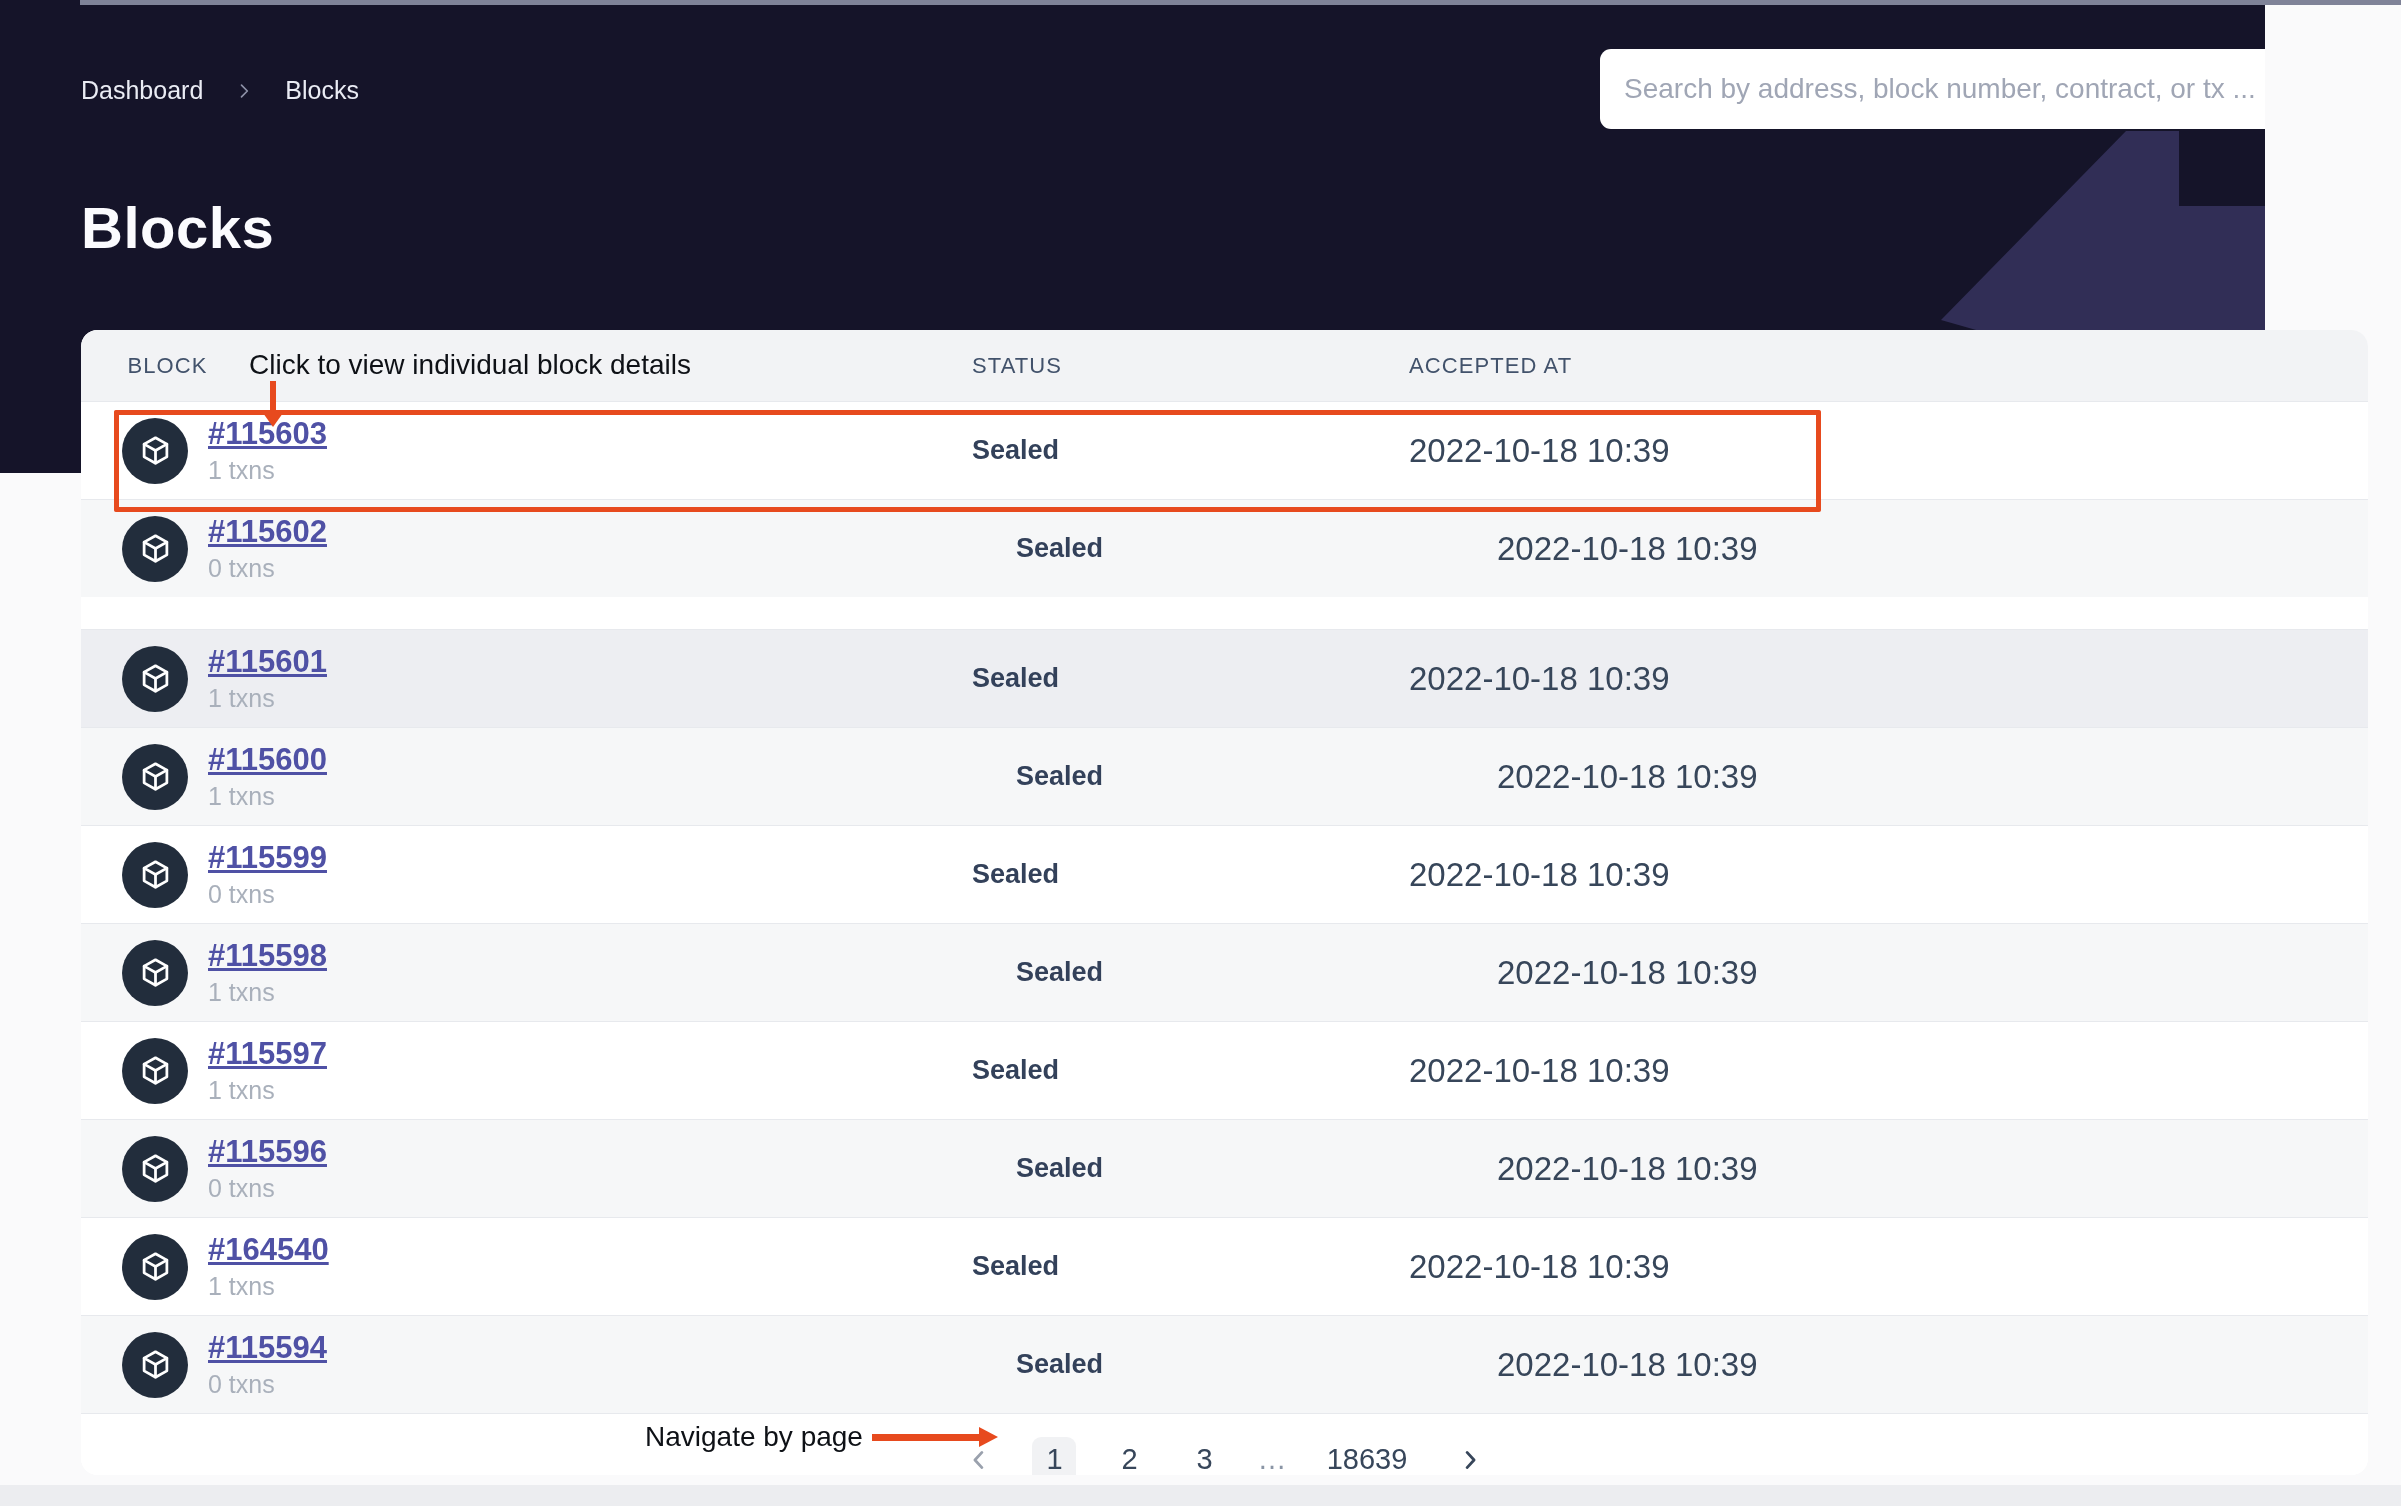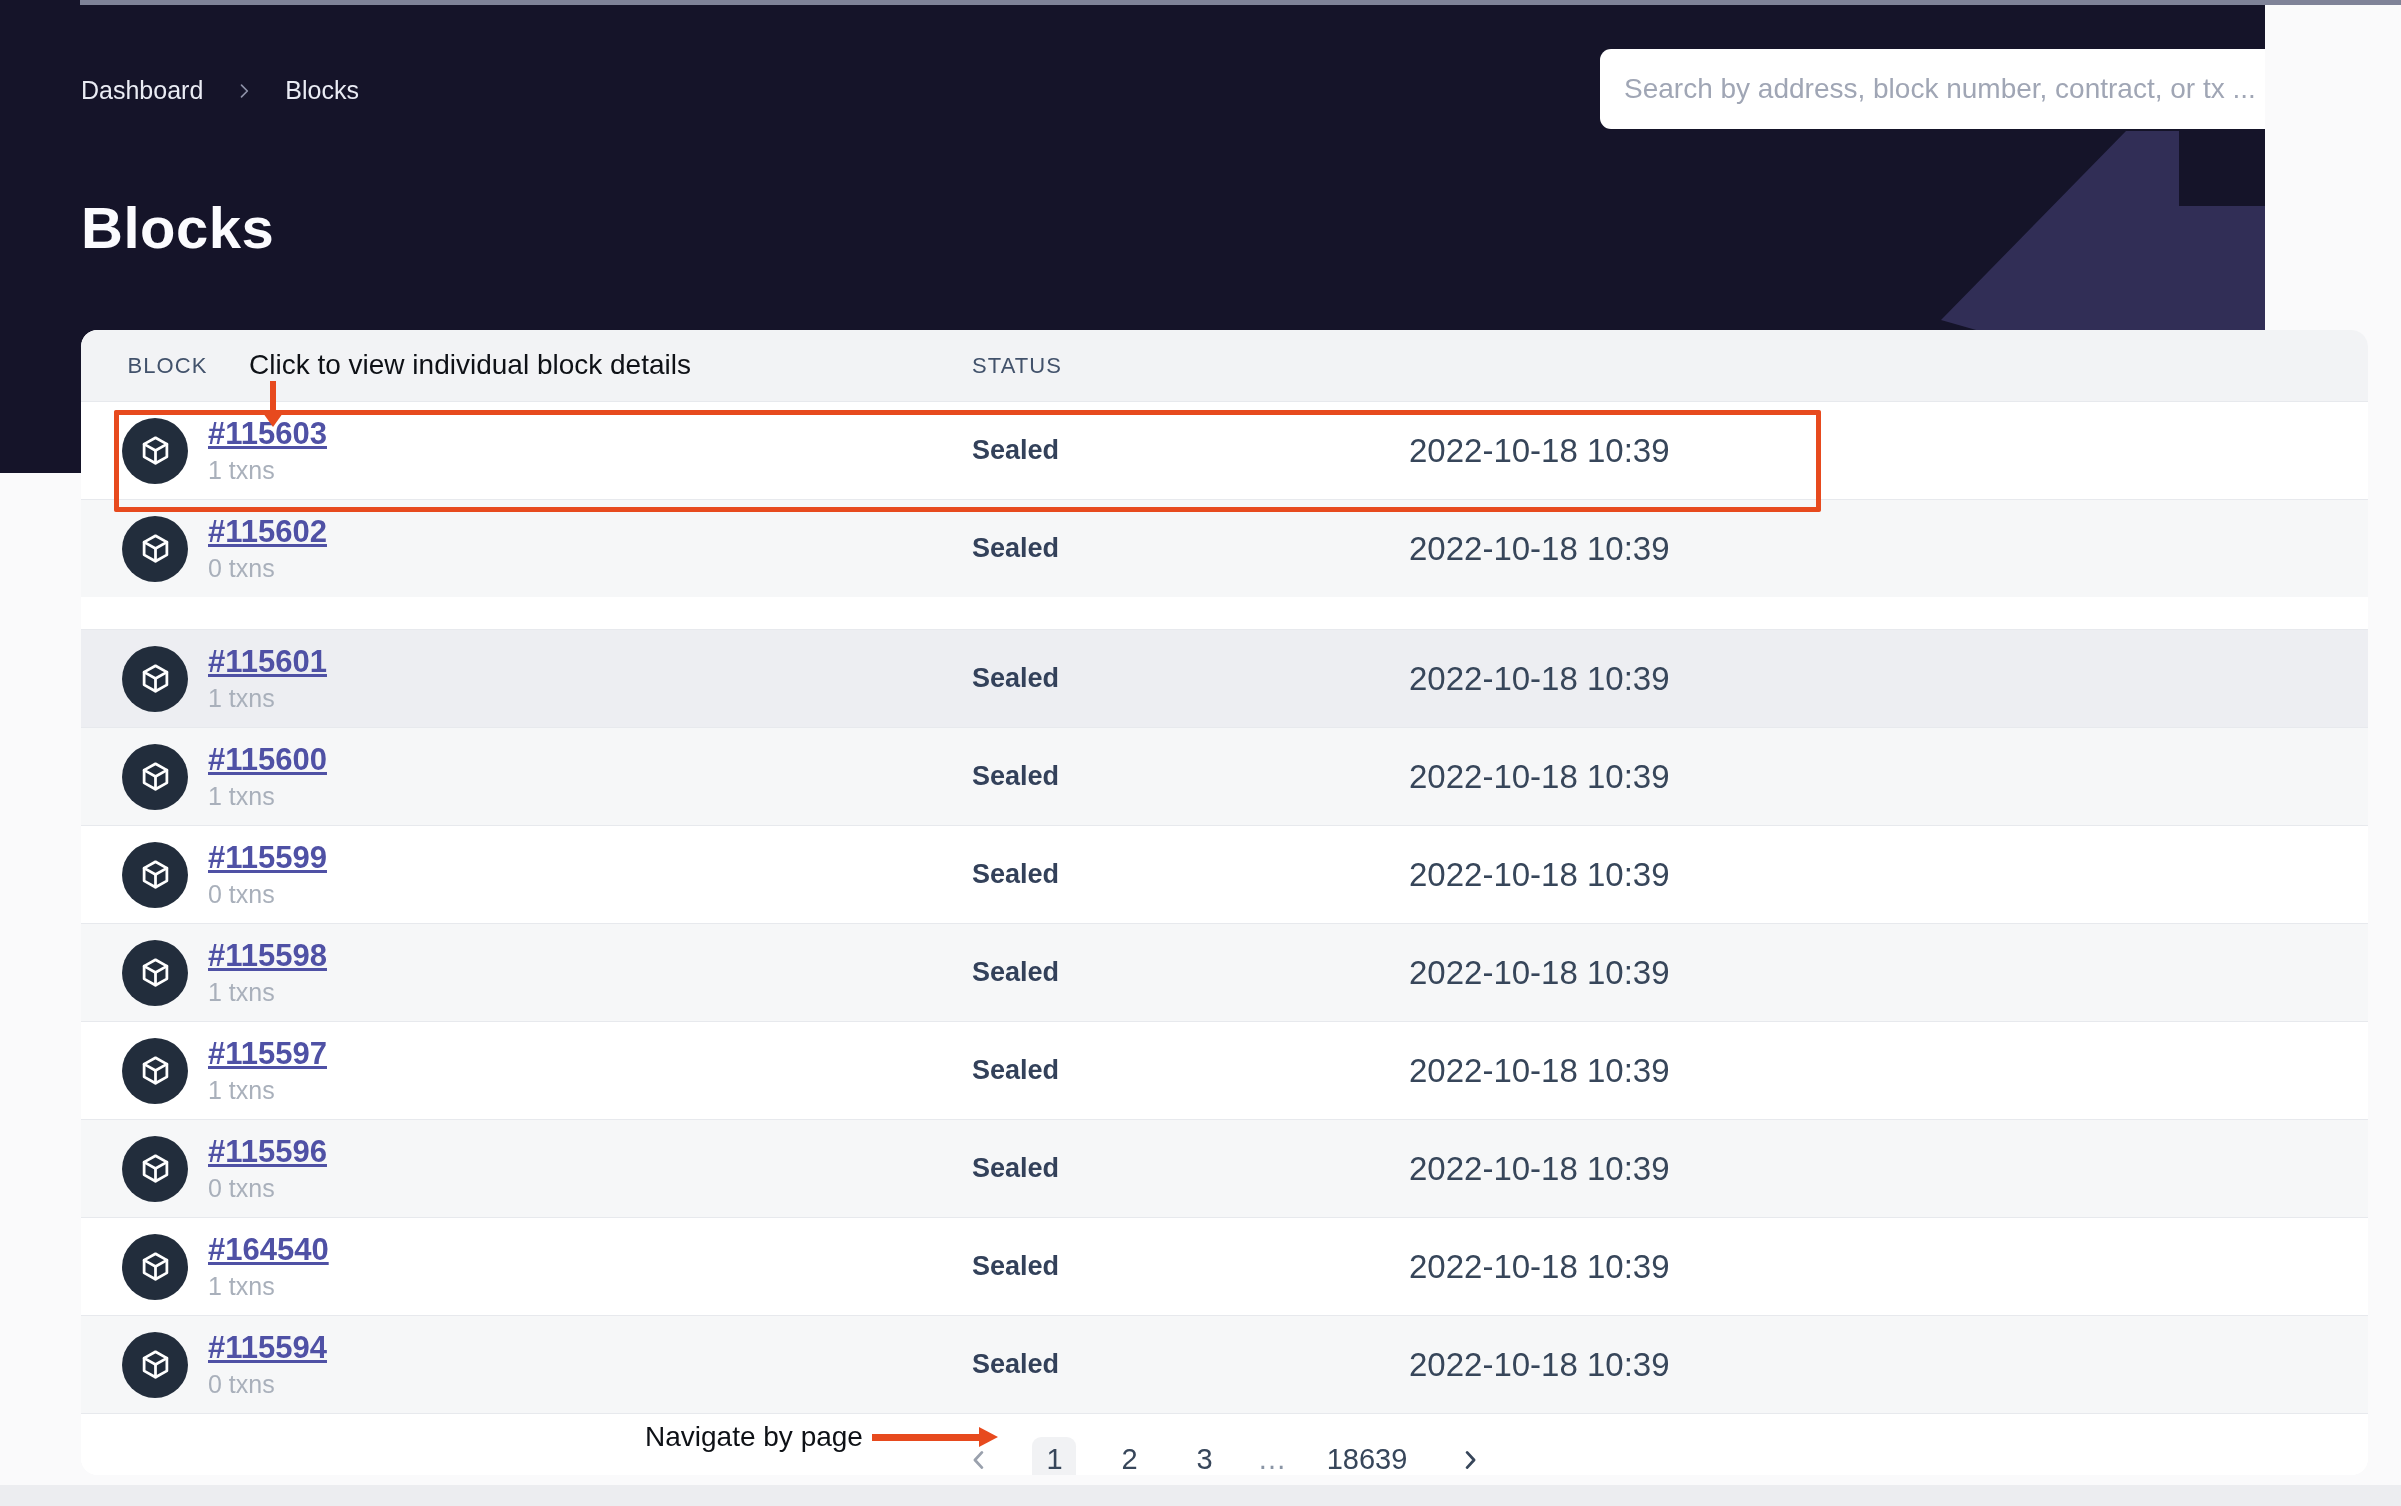--- a/index.html
+++ b/index.html
@@ -31,21 +31,21 @@
   .page-title{position:absolute;left:81px;top:194px;margin:0;color:#FBFBFE;font-size:58px;font-weight:700;letter-spacing:0.5px;}
 
   
   .card{position:absolute;left:81px;top:330px;width:2287px;height:1145px;background:#fff;border-radius:16.6px;overflow:hidden;}
   .thead{height:71px;background:#F2F3F5;display:grid;grid-template-columns:850px 437px auto;align-items:center;padding-left:41px;}
   .th{color:#42526B;font-size:22px;font-weight:500;letter-spacing:1.1px;}
   .th:first-child{margin-left:5.5px;}
 
   .trow{height:98px;display:grid;grid-template-columns:850px 437px auto;align-items:center;
     padding-left:41px;background:#FFFFFF;border-top:0.9px solid #E7E9ED;box-sizing:border-box;}
-  .trow.alt{background:#F6F7F8;}
+  .trow.alt{background:#F6F7F8;gap:44px;}
   .trow.hovered{background:#EDEEF2;margin-top:32px;}
   .cell-block{display:flex;align-items:center;gap:20px;}
   .block-badge{width:66px;height:66px;border-radius:50%;background:#222D3C;display:flex;align-items:center;justify-content:center;flex:none;}
   .block-badge svg{width:39px;height:39px;stroke:#fff;stroke-width:1.7;fill:none;stroke-linecap:round;stroke-linejoin:round;}
   .block-link{color:#4F51A5;font-size:31px;font-weight:600;text-decoration:underline;cursor:pointer;}
   .block-txns{color:#A9B0BB;font-size:25px;margin-top:3.7px;}
   .cell-status{color:#33415A;font-size:27px;font-weight:700;}
   .cell-date{color:#37465A;font-size:33px;}
 
   .pagefoot{height:92px;border-top:0.9px solid #E7E9ED;display:flex;align-items:center;justify-content:center;gap:31px;box-sizing:border-box;background:#fff;}
@@ -103,20 +103,21 @@
 
     <h1 class="page-title">Blocks</h1>
   </div>
 
   <div class="topline"></div>
 
   <div class="card">
     <div class="thead">
       <span class="th">BLOCK</span>
       <span class="th">STATUS</span>
+      <span class="th">ACCEPTED AT</span>
     </div>
 
     <div>
   <div class="trow">
     <div class="cell-block">
       <span class="block-badge">
         <svg viewBox="0 0 24 24">
           <path d="M12 4.2 L19 8.1 L12 12 L5 8.1 Z"></path>
           <path d="M5 8.1 L5 15.9 L12 19.8 L12 12"></path>
           <path d="M19 8.1 L19 15.9 L12 19.8"></path>

